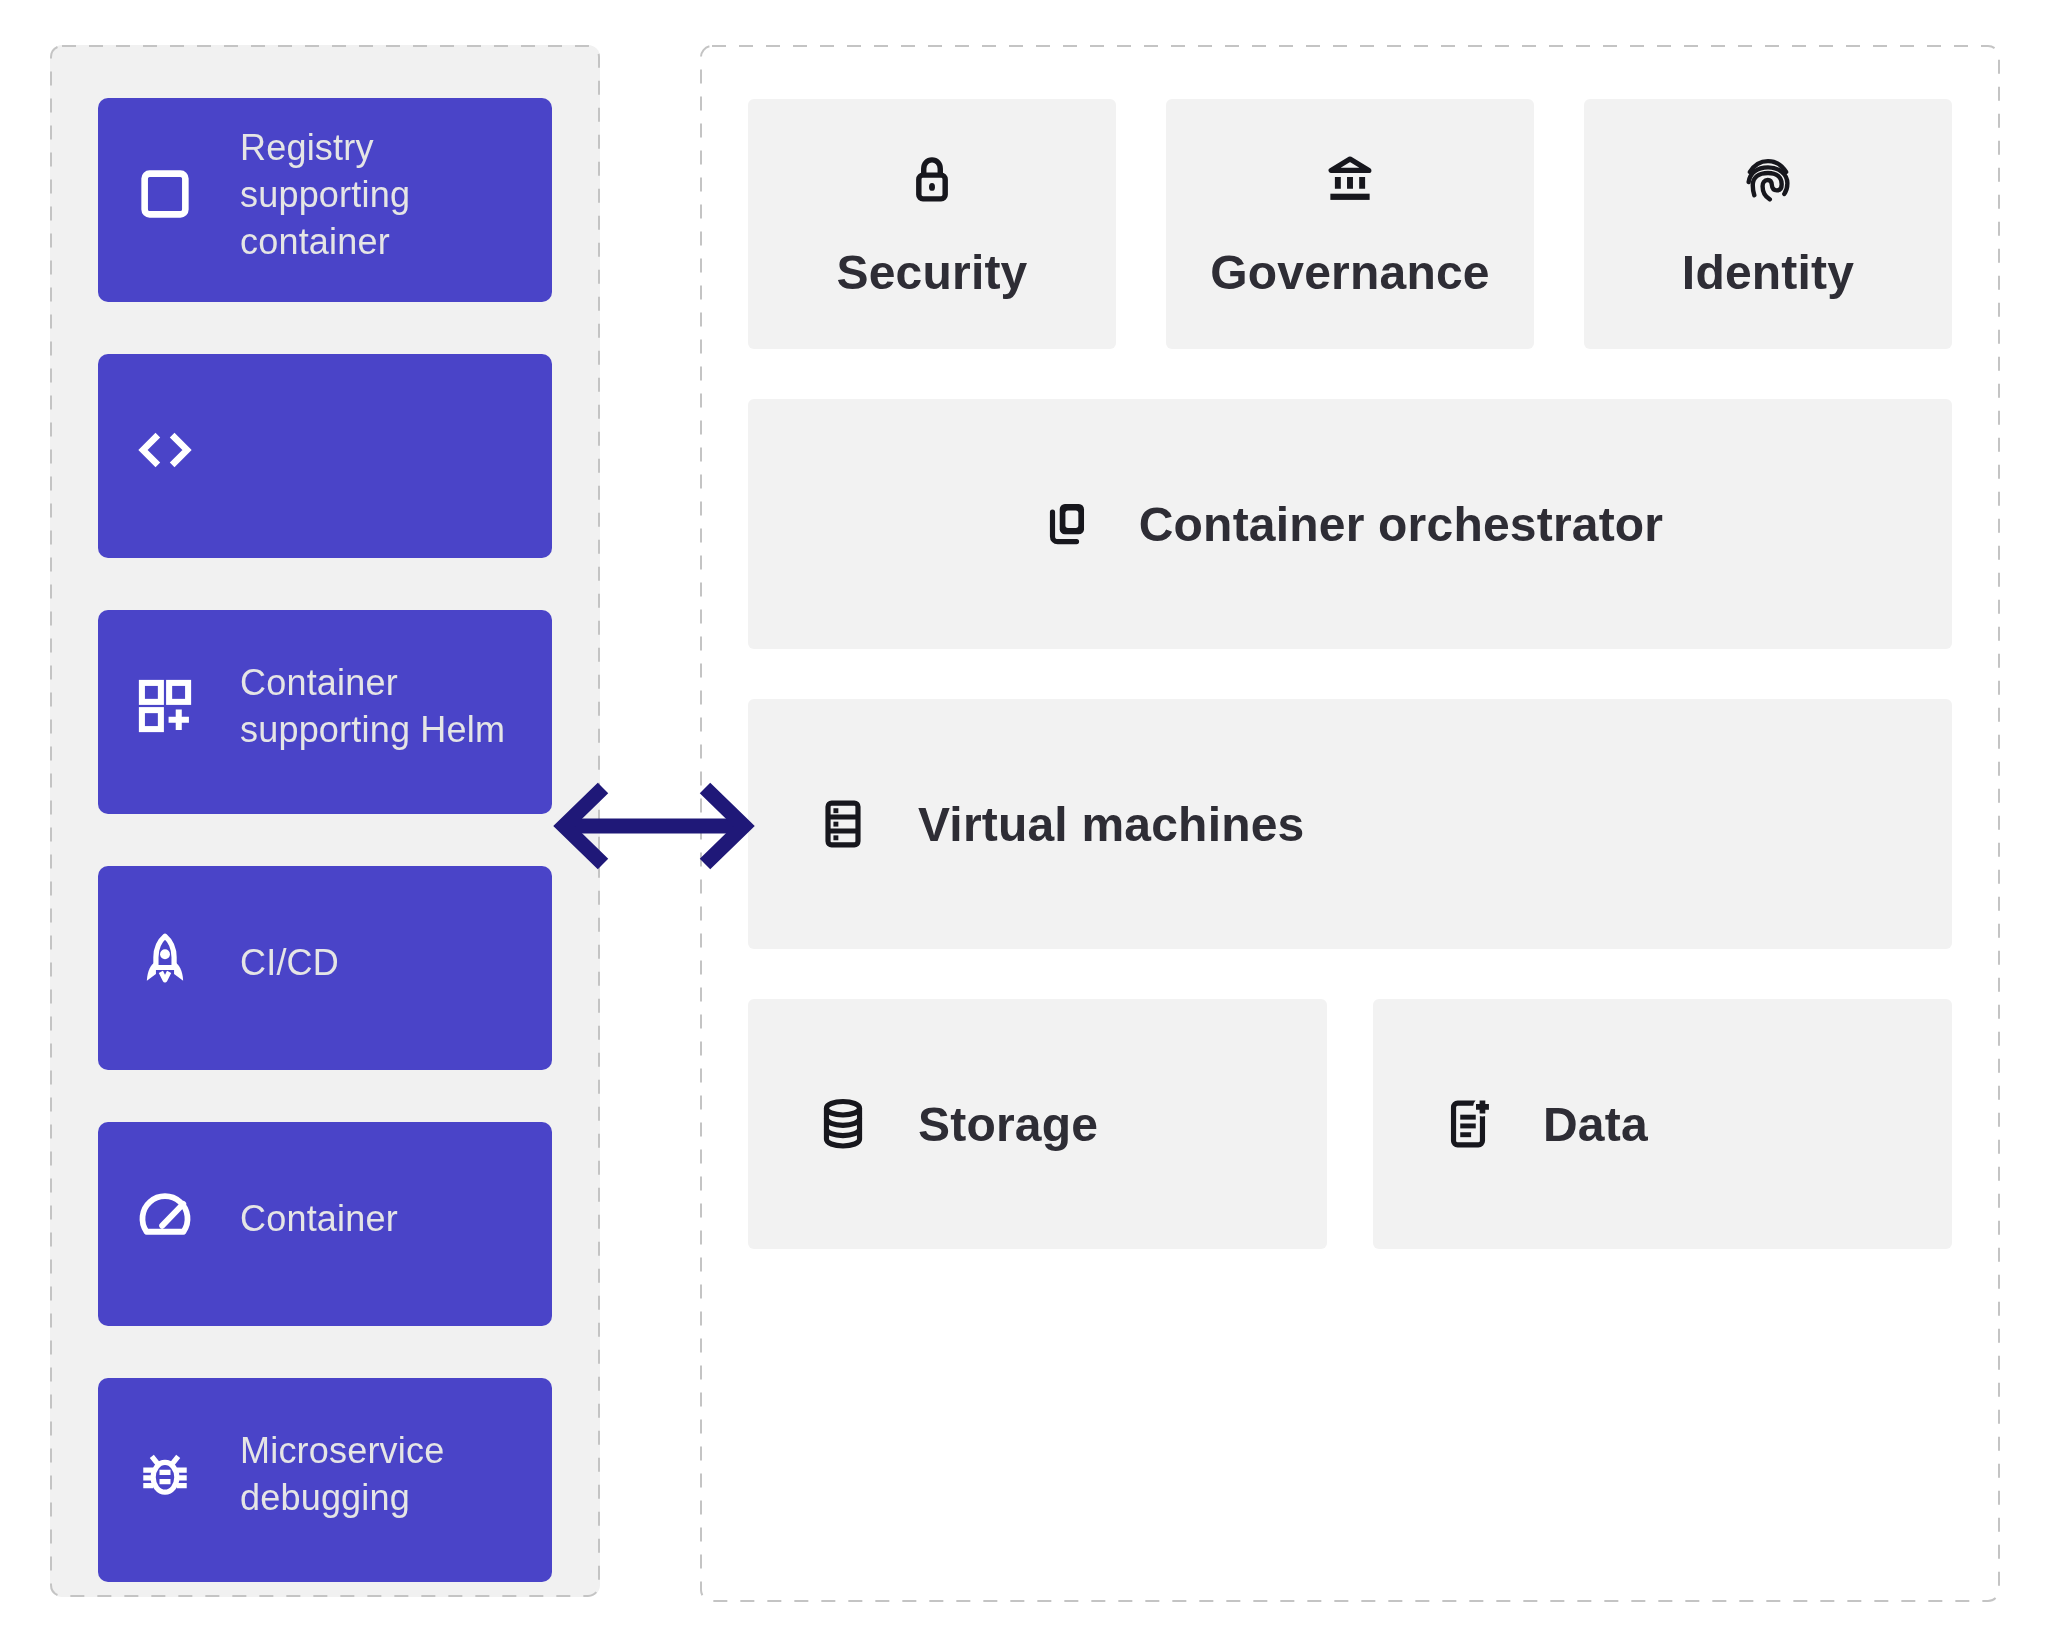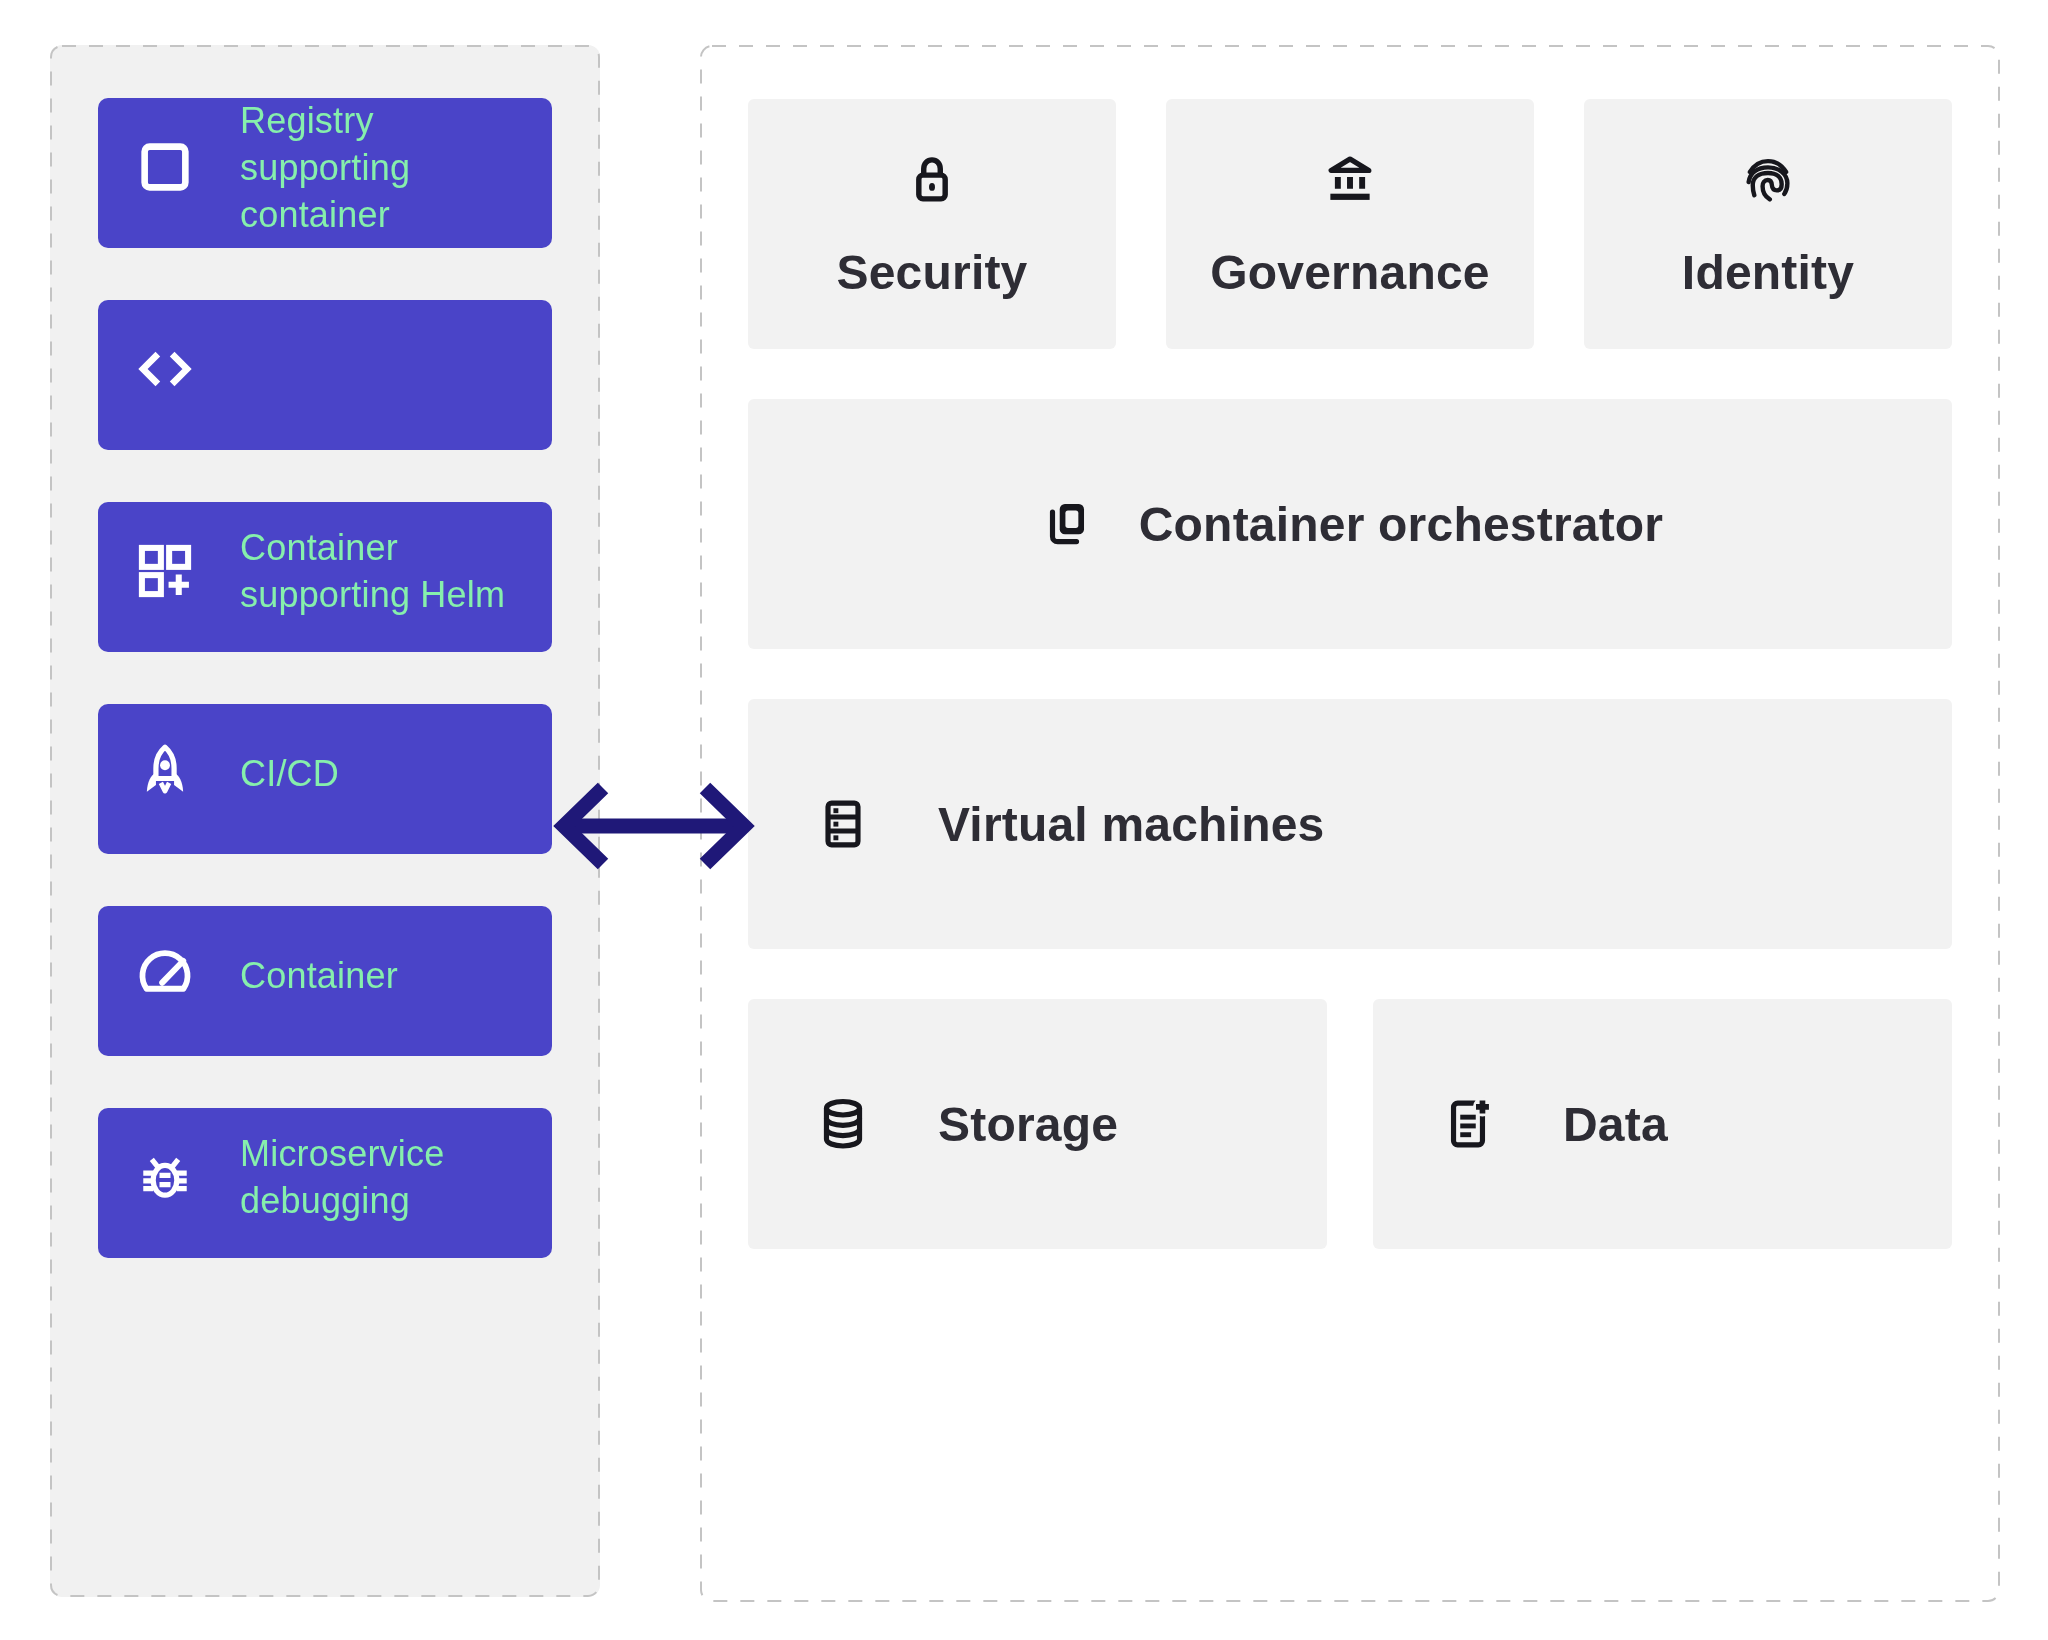--- a/index.html
+++ b/index.html
@@ -9,34 +9,34 @@
 
   
   .panel { position:absolute; border-radius:12px; }
   .panel-border { position:absolute; inset:0; width:100%; height:100%; pointer-events:none; }
   #left-panel  { left:50px; top:45px; width:550px; height:1552px; background:#f1f1f1;
                  display:flex; flex-direction:column; padding:53px 48px; gap:52px; }
   #right-panel { left:700px; top:45px; width:1300px; height:1557px; background:#ffffff;
                  display:flex; flex-direction:column; padding:54px 48px; gap:50px; }
 
   
-  .tool-card { height:150px; border-radius:10px; background:#4a44c8; color:#86efac;
+  .tool-card { height:204px; border-radius:10px; background:#4a44c8; color:#e5e5e5;
                display:flex; align-items:center; padding:0 16px 12px 34px; flex:none; }
   .tool-card .ic { width:66px; height:66px; flex:none; display:flex; align-items:center; justify-content:center; }
   .tool-card .ic svg { width:66px; height:66px; }
   .tool-card .lbl { margin-left:42px; font-size:36px; line-height:47px; font-weight:500;
                     max-width:300px; letter-spacing:.2px; }
 
   
   .row { display:flex; gap:50px; height:250px; flex:none; }
   .row-2col { gap:46px; }
   .cap-card { background:#f2f2f2; border-radius:6px; color:#2e2d35; }
   .cap-top { flex:1; display:flex; flex-direction:column; align-items:center; justify-content:center; gap:34px; }
   .cap-wide { flex:1; display:flex; align-items:center; justify-content:center; gap:40px; }
-  .cap-half { flex:1; display:flex; align-items:center; padding-left:64px; gap:64px; }
+  .cap-half { flex:1; display:flex; align-items:center; padding-left:64px; gap:44px; }
   .cap-card .ic { width:62px; height:62px; flex:none; display:flex; align-items:center; justify-content:center; }
   .cap-card .ic svg { width:62px; height:62px; }
   .cap-lbl { font-size:48px; font-weight:700; letter-spacing:.2px; }
 
   
   #connector { position:absolute; left:545px; top:778px; width:218px; height:96px; z-index:5; }
 
   .ws { stroke:#ffffff; fill:none; }
   .ds { stroke:#17171d; fill:none; }
 </style>

